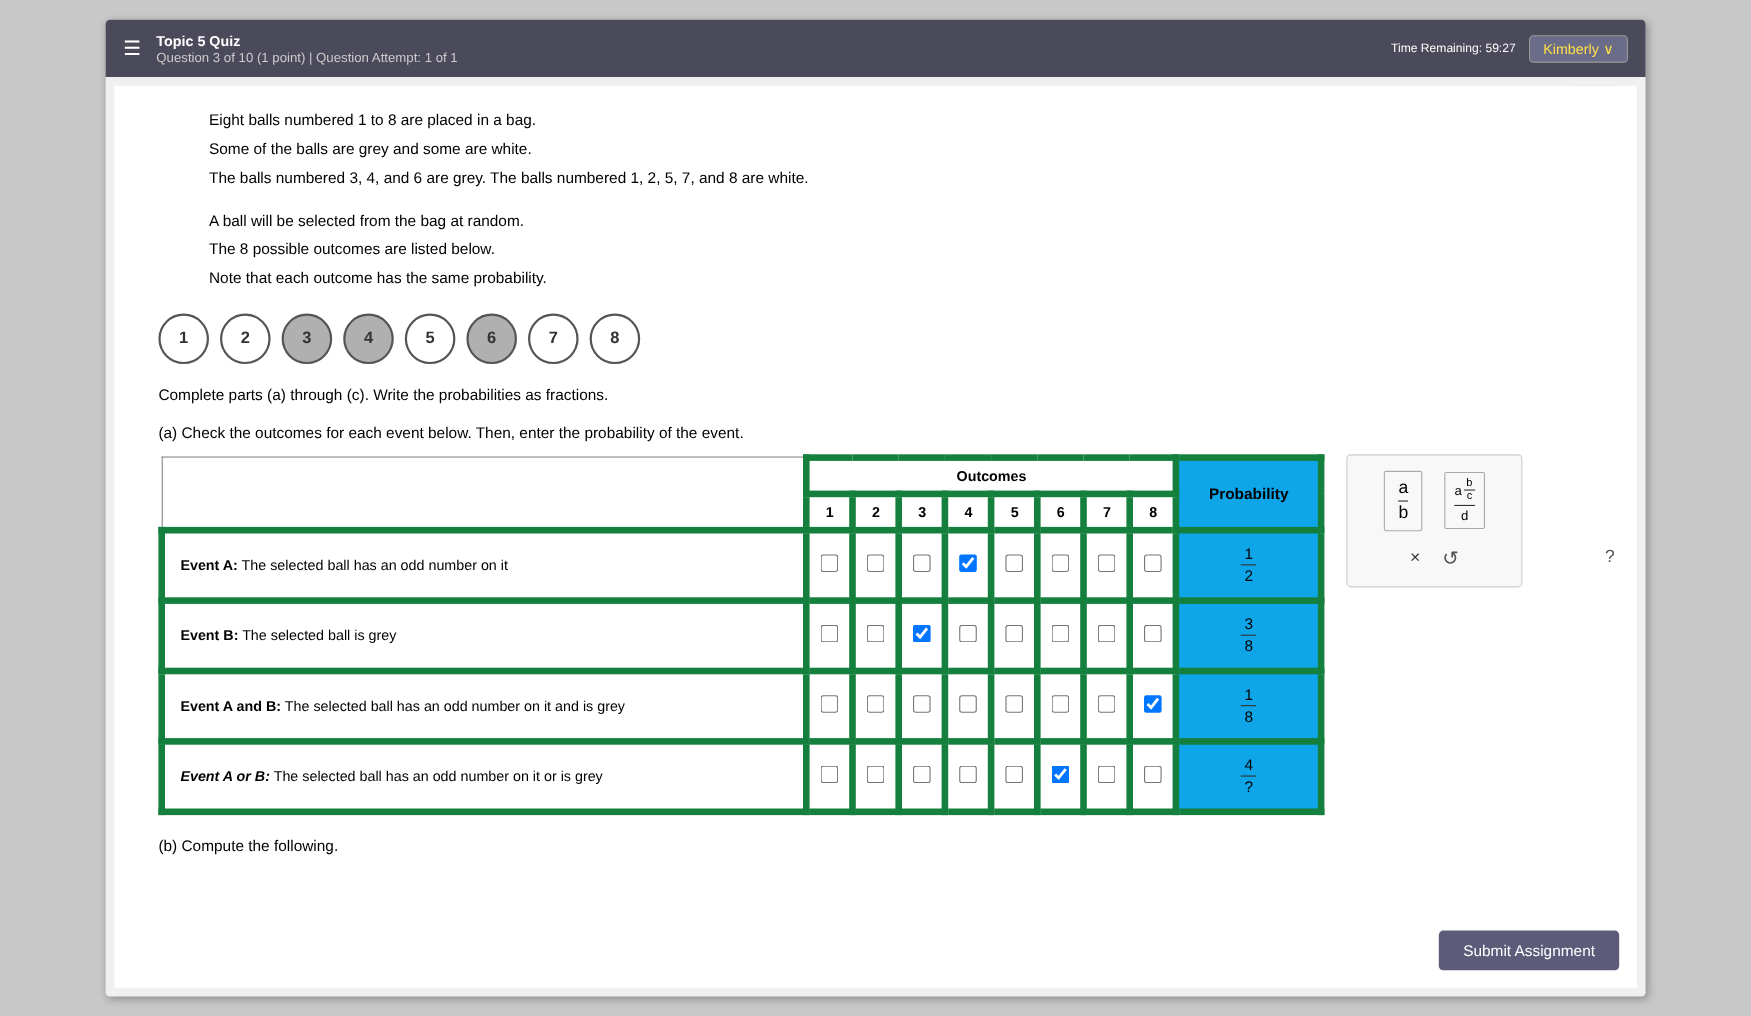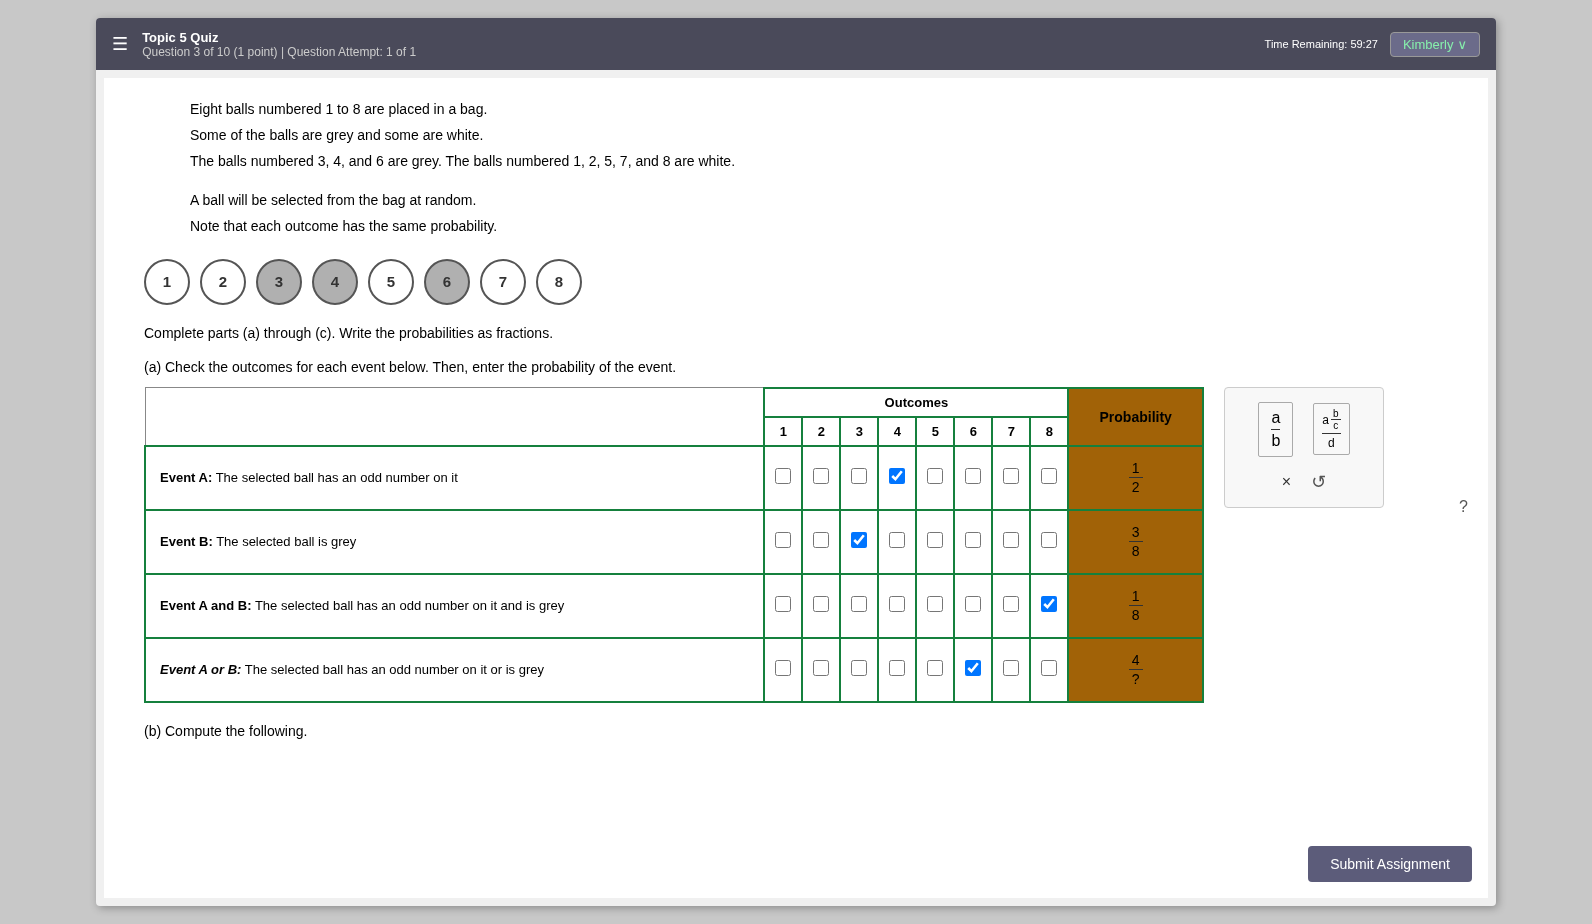--- a/index.html
+++ b/index.html
@@ -50,21 +50,21 @@
       display: flex;
       align-items: center;
       gap: 12px;
     }
     .time-remaining {
       font-size: 11px;
     }
     .user-btn {
       background: #6b6b8a;
       border: 1px solid #999;
-      color: #86efac;
+      color: #fde047;
       padding: 4px 12px;
       border-radius: 4px;
       font-size: 13px;
       cursor: pointer;
       display: flex;
       align-items: center;
       gap: 4px;
     }
     .espanol-btn {
       position: absolute;
@@ -130,36 +130,36 @@
       gap: 20px;
       align-items: flex-start;
     }
     .outcomes-table {
       border-collapse: collapse;
       font-size: 13px;
       flex: 1;
       max-width: 1060px;
     }
     .outcomes-table th, .outcomes-table td {
-      border: 2px solid #15803d;
+      border: 6px solid #15803d;
       padding: 6px 10px;
       text-align: center;
       vertical-align: middle;
     }
     .outcomes-table .event-cell {
       text-align: left;
       min-width: 240px;
       padding: 10px 14px;
     }
     .outcomes-table .header-outcomes {
       text-align: center;
       background: white;
     }
     .outcomes-table .probability-cell {
-      background: #a16207;
+      background: #0ea5e9;
       min-width: 90px;
       font-size: 14px;
     }
     .outcomes-table .number-header {
       width: 38px;
       background: white;
     }
     .checkbox-cell {
       width: 38px;
       background: white;
@@ -279,20 +279,21 @@
   <button class="espanol-btn">Español</button>
 
   <div class="content">
     <div class="problem-text">
       <p>Eight balls numbered 1 to 8 are placed in a bag.</p>
       <p>Some of the balls are grey and some are white.</p>
       <p>The balls numbered 3, 4, and 6 are grey. The balls numbered 1, 2, 5, 7, and 8 are white.</p>
     </div>
     <div class="problem-text">
       <p>A ball will be selected from the bag at random.</p>
+      <p>The 8 possible outcomes are listed below.</p>
       <p>Note that each outcome has the same probability.</p>
     </div>
 
     <div class="balls-container" id="balls-container">
         <div class="ball ball-white">1</div>
         <div class="ball ball-white">2</div>
         <div class="ball ball-grey">3</div>
         <div class="ball ball-grey">4</div>
         <div class="ball ball-white">5</div>
         <div class="ball ball-grey">6</div>

